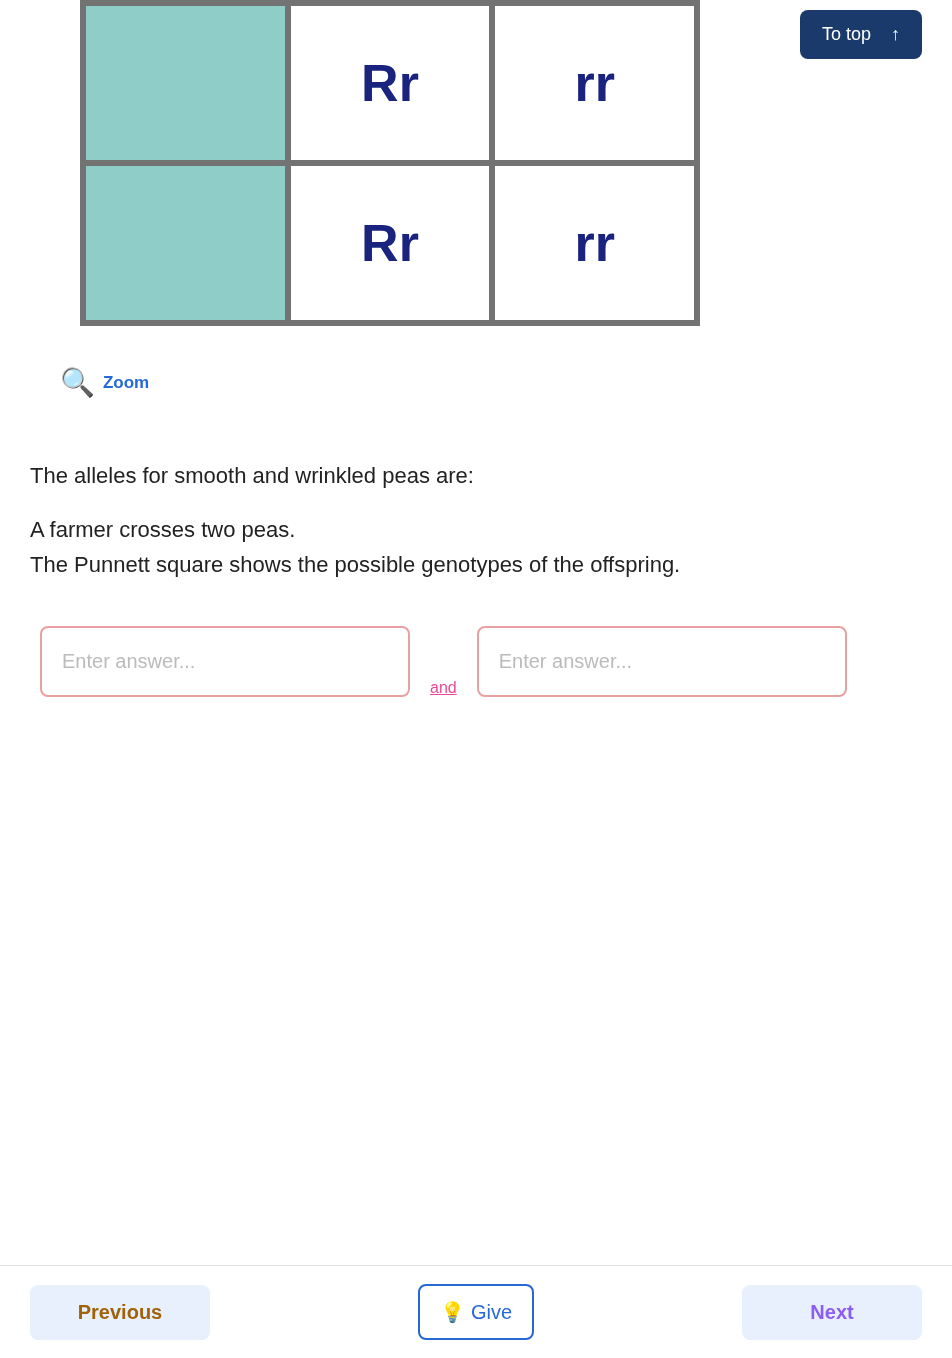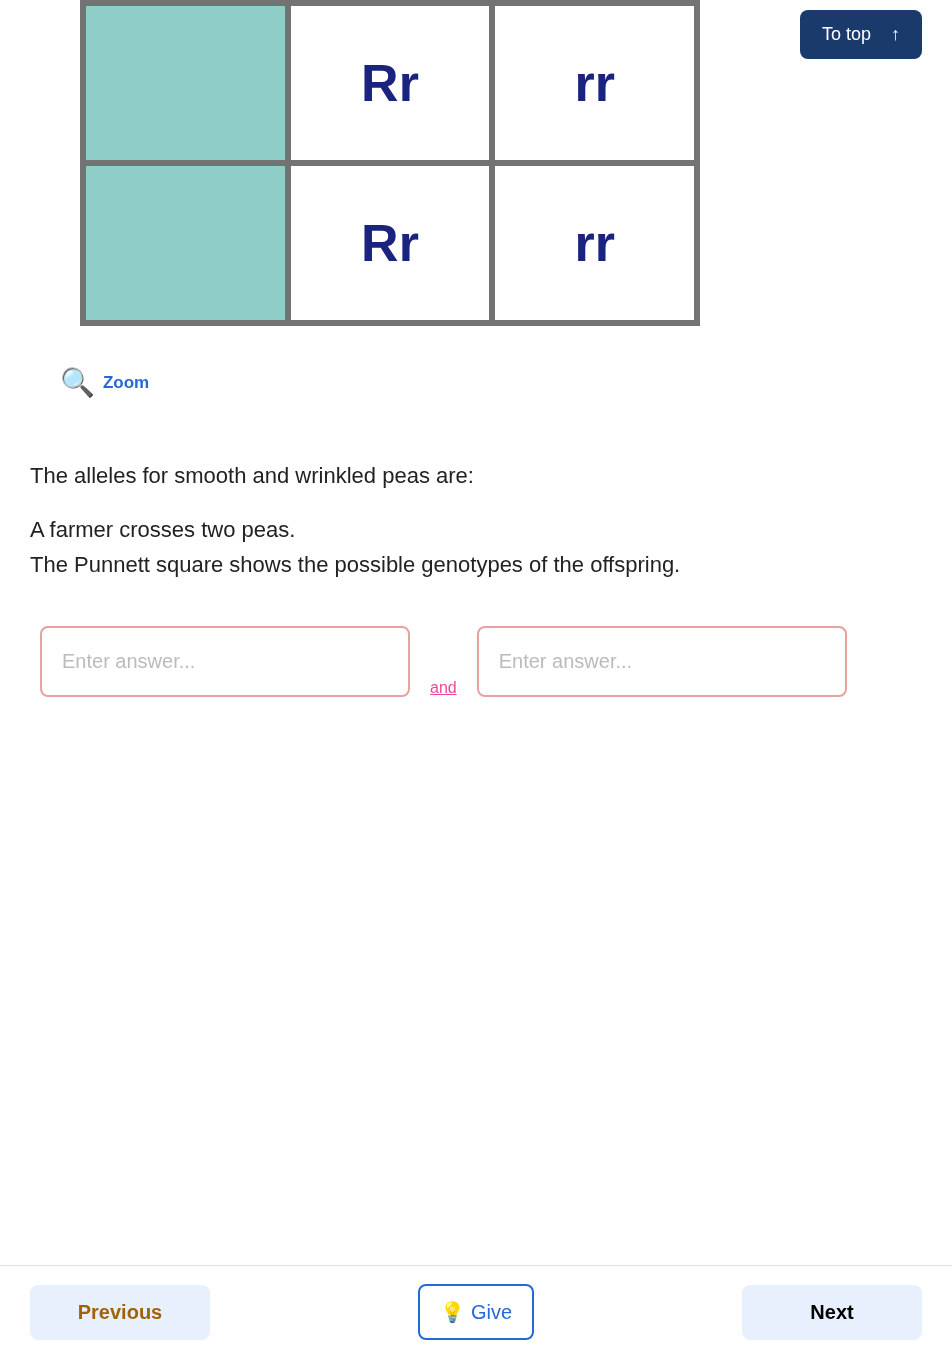--- a/index.html
+++ b/index.html
@@ -205,21 +205,21 @@
       padding: 14px 20px;
       font-size: 20px;
       cursor: pointer;
       display: flex;
       align-items: center;
       gap: 6px;
     }
 
     .bottom-btn-right {
       background-color: #e8f0fe;
-      color: #000000;
+      color: #8b5cf6;
       border: none;
       border-radius: 8px;
       padding: 16px 12px;
       font-size: 20px;
       font-weight: 600;
       cursor: pointer;
       min-width: 180px;
     }
 
     .spacer {

